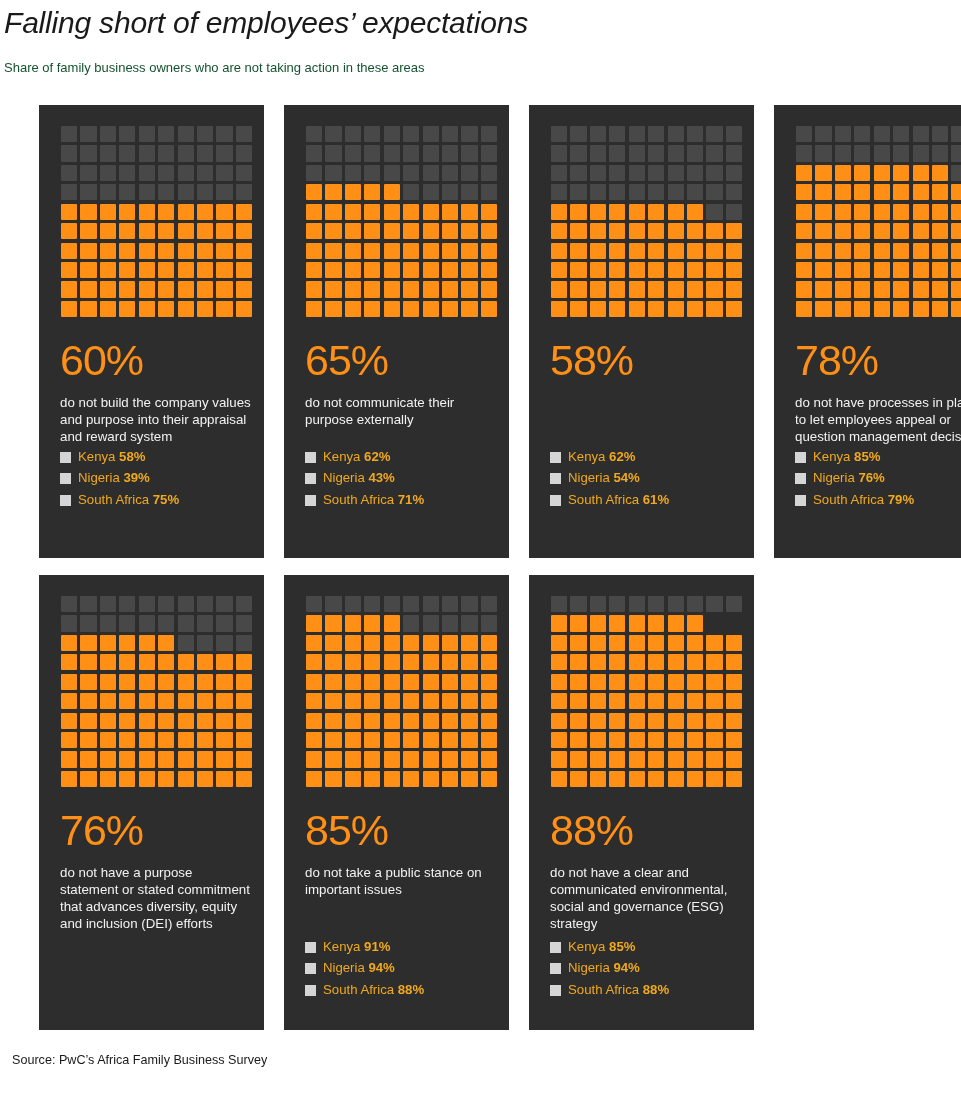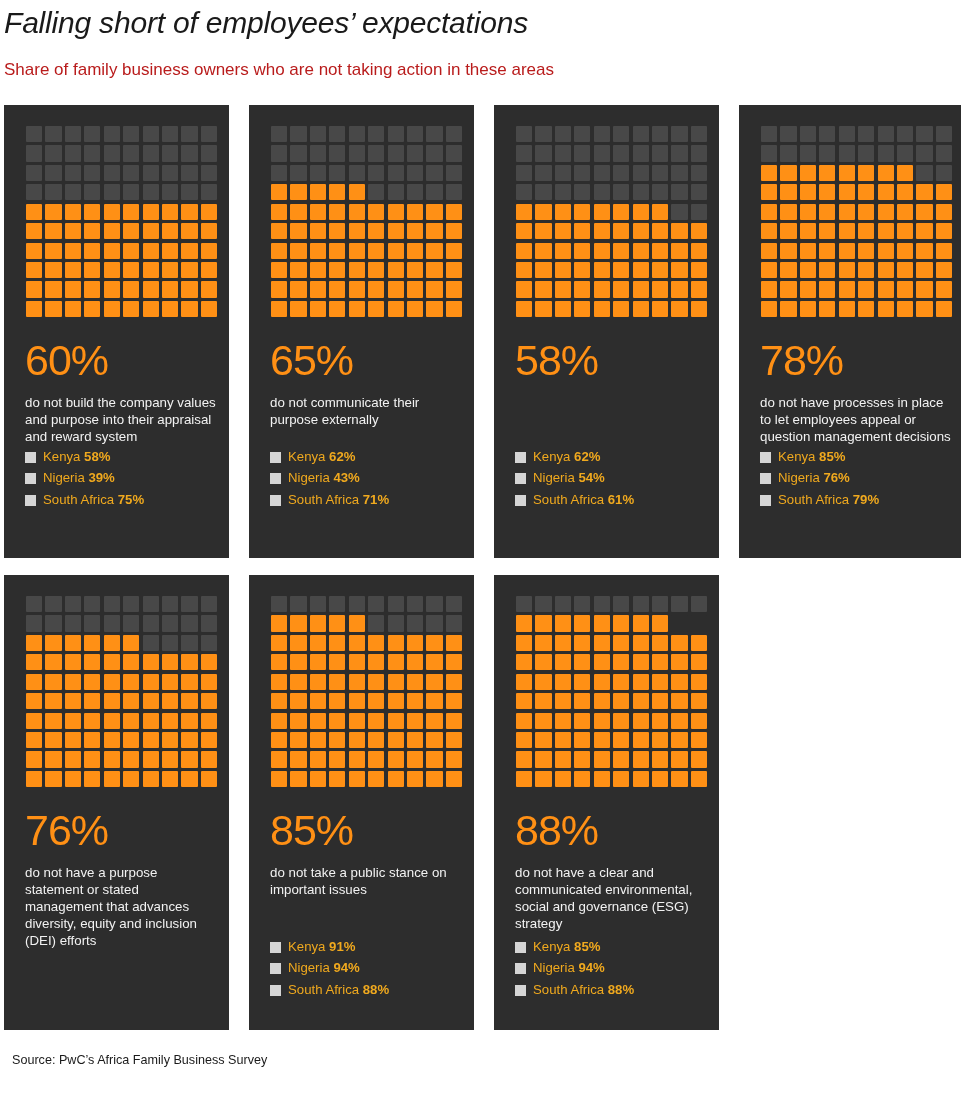--- a/index.html
+++ b/index.html
@@ -23,23 +23,23 @@
     font-size: 30px;
     font-weight: 400;
     color: #1a1a1a;
     letter-spacing: -0.2px;
     line-height: 1.0;
     padding-top: 8px;
     white-space: nowrap;
     font-style: italic;
   }
   .subtitle {
-    font-size: 17px;
+    font-size: 13px;
     font-weight: 400;
-    color: #b91c1c;
+    color: #14532d;
     padding-top: 23px;
     line-height: 1.1;
     white-space: nowrap;
   }
 
   
   .grid {
     position: absolute;
     left: 4px;
     top: 105px;
@@ -48,20 +48,21 @@
     grid-template-columns: repeat(4, 225px);
     column-gap: 20px;
     row-gap: 17px;
   }
   .card {
     background: #2d2d2d;
     width: 225px;
     padding: 12px 13px 14px 13px;
     display: flex;
     flex-direction: column;
+    margin-left: 35px;
   }
   .card.r1 { height: 453px; }
   .card.r2 { height: 455px; }
   .card.spacer { background: transparent; }
 
   
   .waffle {
     display: grid;
     grid-template-columns: repeat(10, 1fr);
     grid-auto-rows: 1fr;
@@ -715,21 +716,21 @@
           <div class="cell on"></div>
           <div class="cell on"></div>
           <div class="cell on"></div>
           <div class="cell on"></div>
           <div class="cell on"></div>
           <div class="cell on"></div>
           <div class="cell on"></div>
           <div class="cell on"></div>
         </div>
         <div class="bignum">76%</div>
-        <div class="desc">do not have a purpose statement or stated management that advances diversity, equity and inclusion (DEI) efforts</div>
+        <div class="desc">do not have a purpose statement or stated commitment that advances diversity, equity and inclusion (DEI) efforts</div>
       </div>
       <div class="card r2">
         <div class="waffle">
           <div class="cell"></div>
           <div class="cell"></div>
           <div class="cell"></div>
           <div class="cell"></div>
           <div class="cell"></div>
           <div class="cell"></div>
           <div class="cell"></div>

